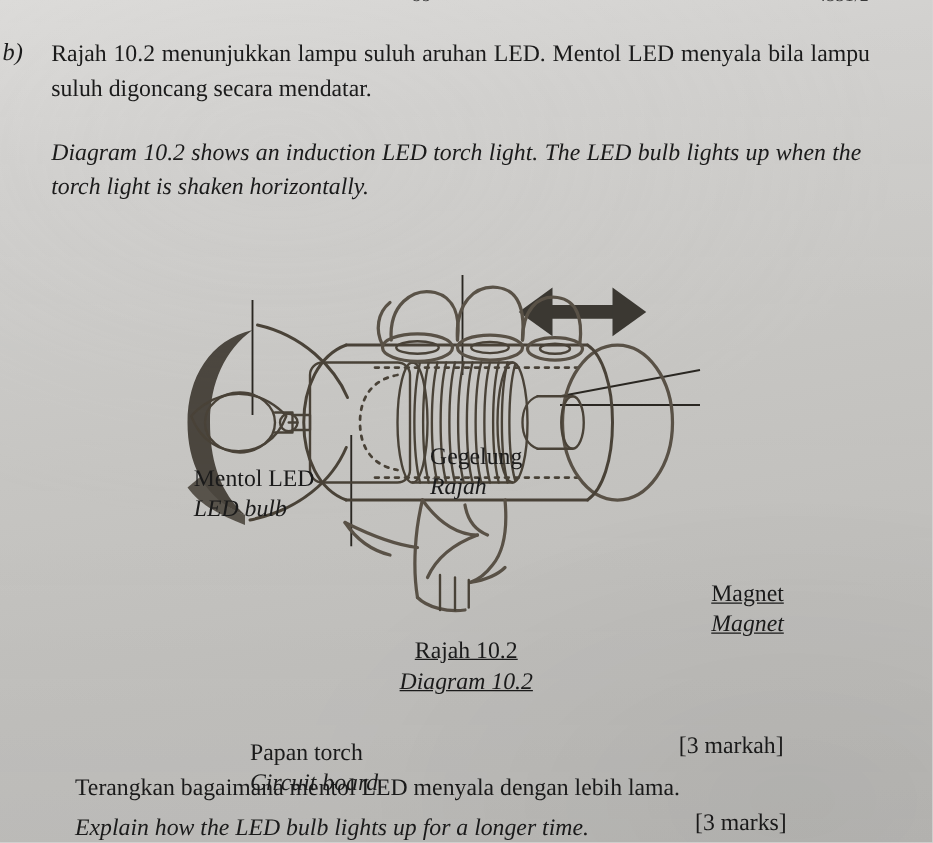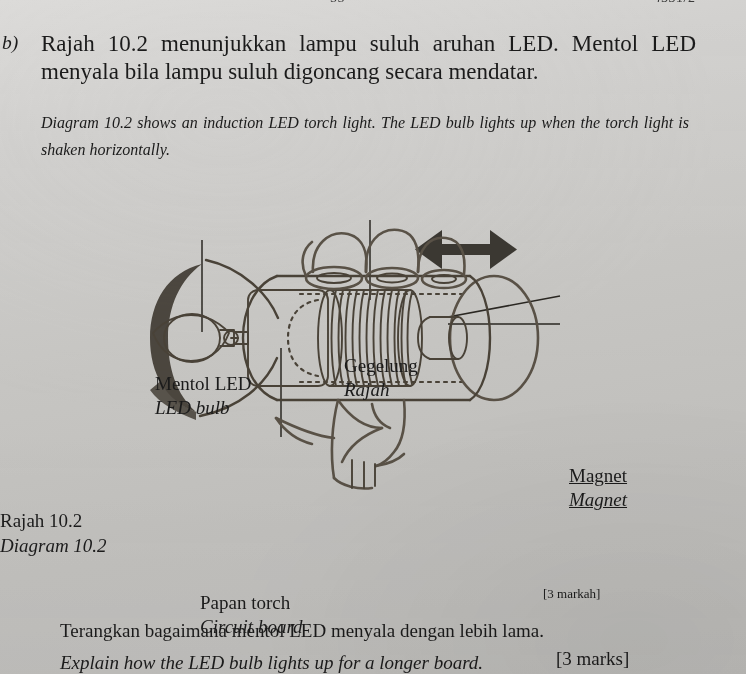--- a/index.html
+++ b/index.html
@@ -64,29 +64,29 @@
   .q-label {
     position: absolute;
     left: 2px;
     top: 2px;
     font-style: italic;
     font-size: 19.5px;
   }
   .q-malay {
     margin: 0 0 0 41px;
     width: 655px;
-    font-size: 23px;
+    font-size: 19px;
     line-height: 28px;
     text-align: justify;
     text-align-last: left;
   }
   .q-eng {
     margin: 23px 0 0 41px;
     width: 648px;
-    font-size: 16px;
+    font-size: 19px;
     line-height: 27px;
     font-style: italic;
     text-align: justify;
     text-align-last: left;
   }
 
   
   .diagram-wrap {
     position: absolute;
     top: 172px;
@@ -108,23 +108,24 @@
   .lbl-bulb   { left: 155px; top: 200px; }
   .lbl-coil   { left: 344px; top: 182px; }
   .lbl-magnet { left: 569px; top: 292px; text-decoration: underline; }
   .lbl-board  { left: 200px; top: 419px; }
 
   .caption {
     position: absolute;
     top: 508px;
     left: 0;
     width: 746px;
-    text-align: left;
+    text-align: center;
     font-size: 19px;
     line-height: 25px;
+    text-decoration: underline;
   }
   .caption .en { font-style: italic; }
 
   
   .bottom {
     position: absolute;
     left: 0;
     top: 588px;
     width: 746px;
   }
@@ -136,21 +137,21 @@
     position: absolute;
     left: 60px;
     top: 0;
     font-size: 19px;
     margin-top: 32px;
   }
   .b-marks-ms {
     position: absolute;
     left: 543px;
     top: -2px;
-    font-size: 13px;
+    font-size: 19px;
     font-family: Liberation Serif, serif;
   }
   .b-text-en {
     position: absolute;
     left: 60px;
     top: 30px;
     font-size: 19px;
     font-style: italic;
   }
   .b-marks-en {
@@ -336,18 +337,18 @@
     <div class="ms">Rajah 10.2</div>
     <div class="en">Diagram 10.2</div>
   </div>
 
   <div class="bottom">
     <div class="b-row">
       <span class="b-text-ms">Terangkan bagaimana mentol LED menyala dengan lebih lama.</span>
       <span class="b-marks-ms">[3 markah]</span>
     </div>
     <div class="b-row">
-      <span class="b-text-en">Explain how the LED bulb lights up for a longer board.</span>
+      <span class="b-text-en">Explain how the LED bulb lights up for a longer time.</span>
       <span class="b-marks-en"><span class="num">[3 </span><span class="word">marks]</span></span>
     </div>
   </div>
 
 </div>
 
 </body></html>

